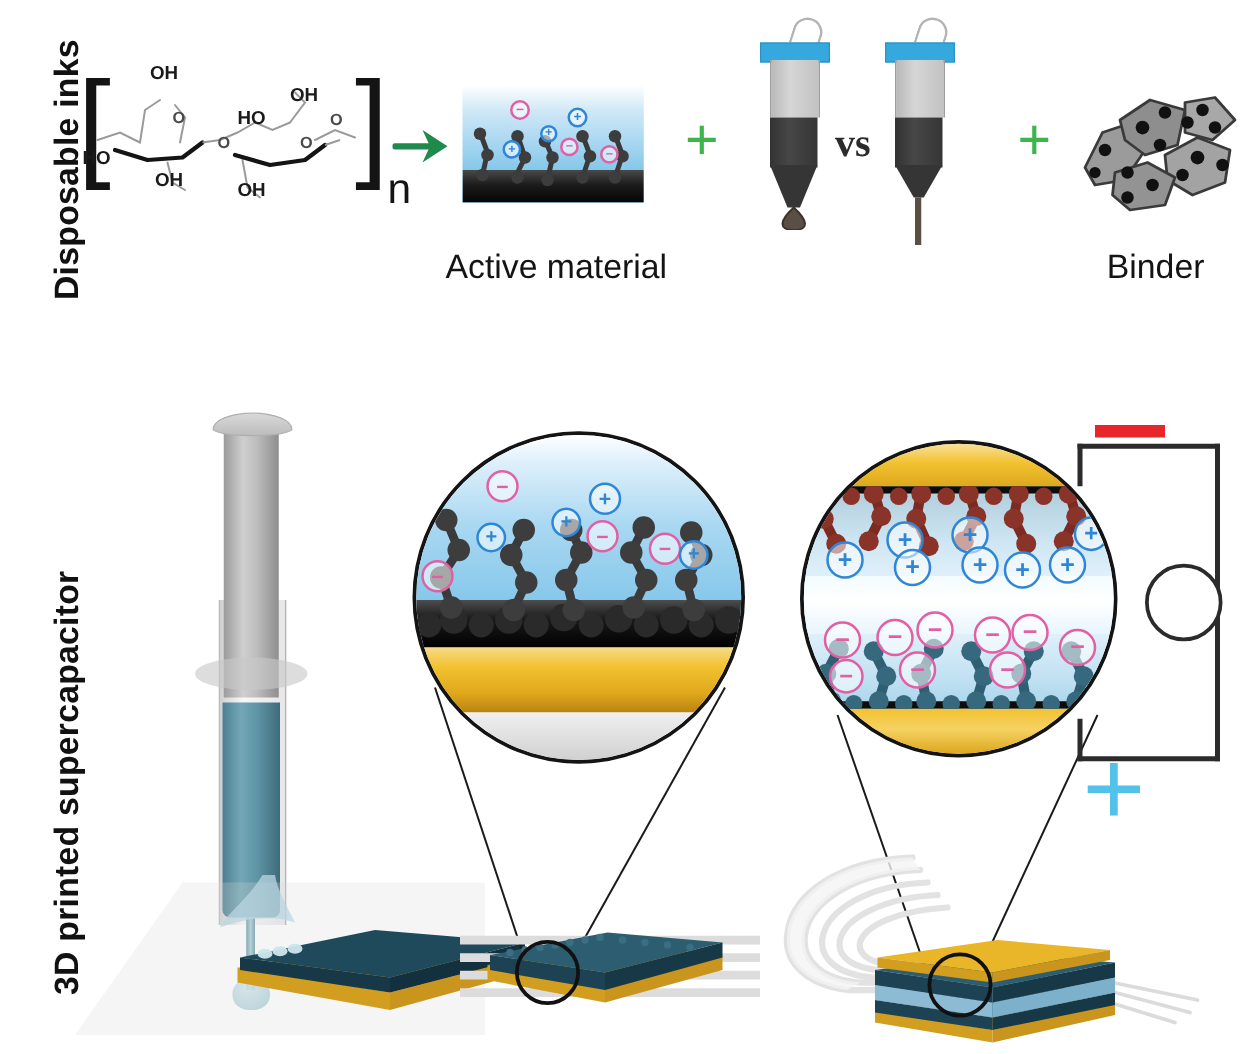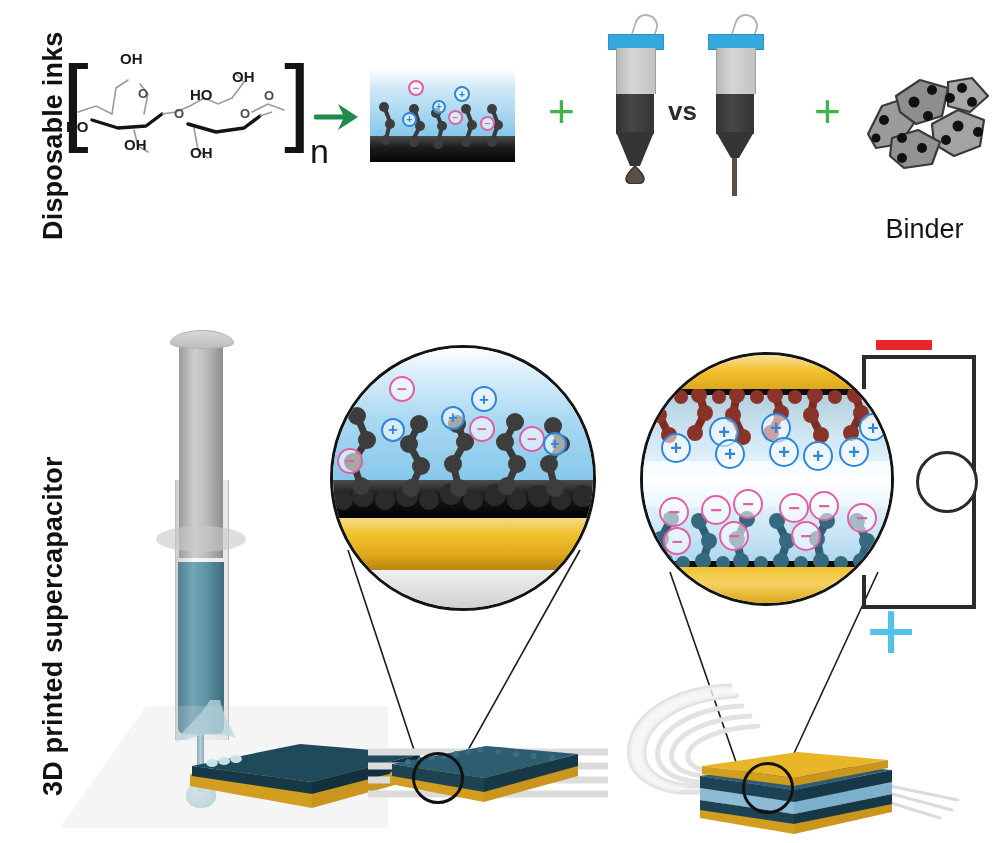--- a/index.html
+++ b/index.html
@@ -54,23 +54,24 @@
   
   .green-plus {
     position: absolute;
     color: #3cb54a;
     font-size: 46px;
     font-weight: 400;
     line-height: 1;
   }
   .vs-label {
     position: absolute;
-    font-size: 26px;
+    font-size: 32px;
     font-weight: 600;
     color: #2b2b2b;
+    font-family: Liberation Serif, serif;
   }
 
   
   #active-thumb {
     position: absolute;
     left: 370px; top: 68px;
     width: 145px; height: 94px;
     background: linear-gradient(to bottom,#ffffff 0%, #cfe8f7 22%, #9fd3ef 55%, #7cc3e8 78%, #5ab0dd 95%);
     overflow: hidden;
   }
@@ -332,21 +333,22 @@
         <circle cx="110" cy="30" r="5"></circle>
       <circle cx="96" cy="54" r="5.5"></circle>
         <circle cx="116" cy="60" r="5"></circle>
       <circle cx="60" cy="76" r="5"></circle>
         <circle cx="40" cy="86" r="5"></circle>
       <circle cx="84" cy="68" r="5"></circle>
         <circle cx="14" cy="66" r="4.5"></circle>
     </g>
   </svg>
 
-  <div class="item-caption" style="left:852px; top:214px; width:145px;">Binder</div>
+  <div class="item-caption" style="left:330px; top:198px; width:230px;">Active material</div>
+  <div class="item-caption" style="left:852px; top:198px; width:145px;">Binder</div>
 
   <div id="big-syringe">
     <div id="bs-body"></div>
     <div id="bs-plunger-rod"></div>
     <div id="bs-plunger-top"></div>
     <div id="bs-flange"></div>
     <div id="bs-ink"></div>
     <div id="bs-needle"></div>
     <div id="bs-drop"></div>
   </div>

